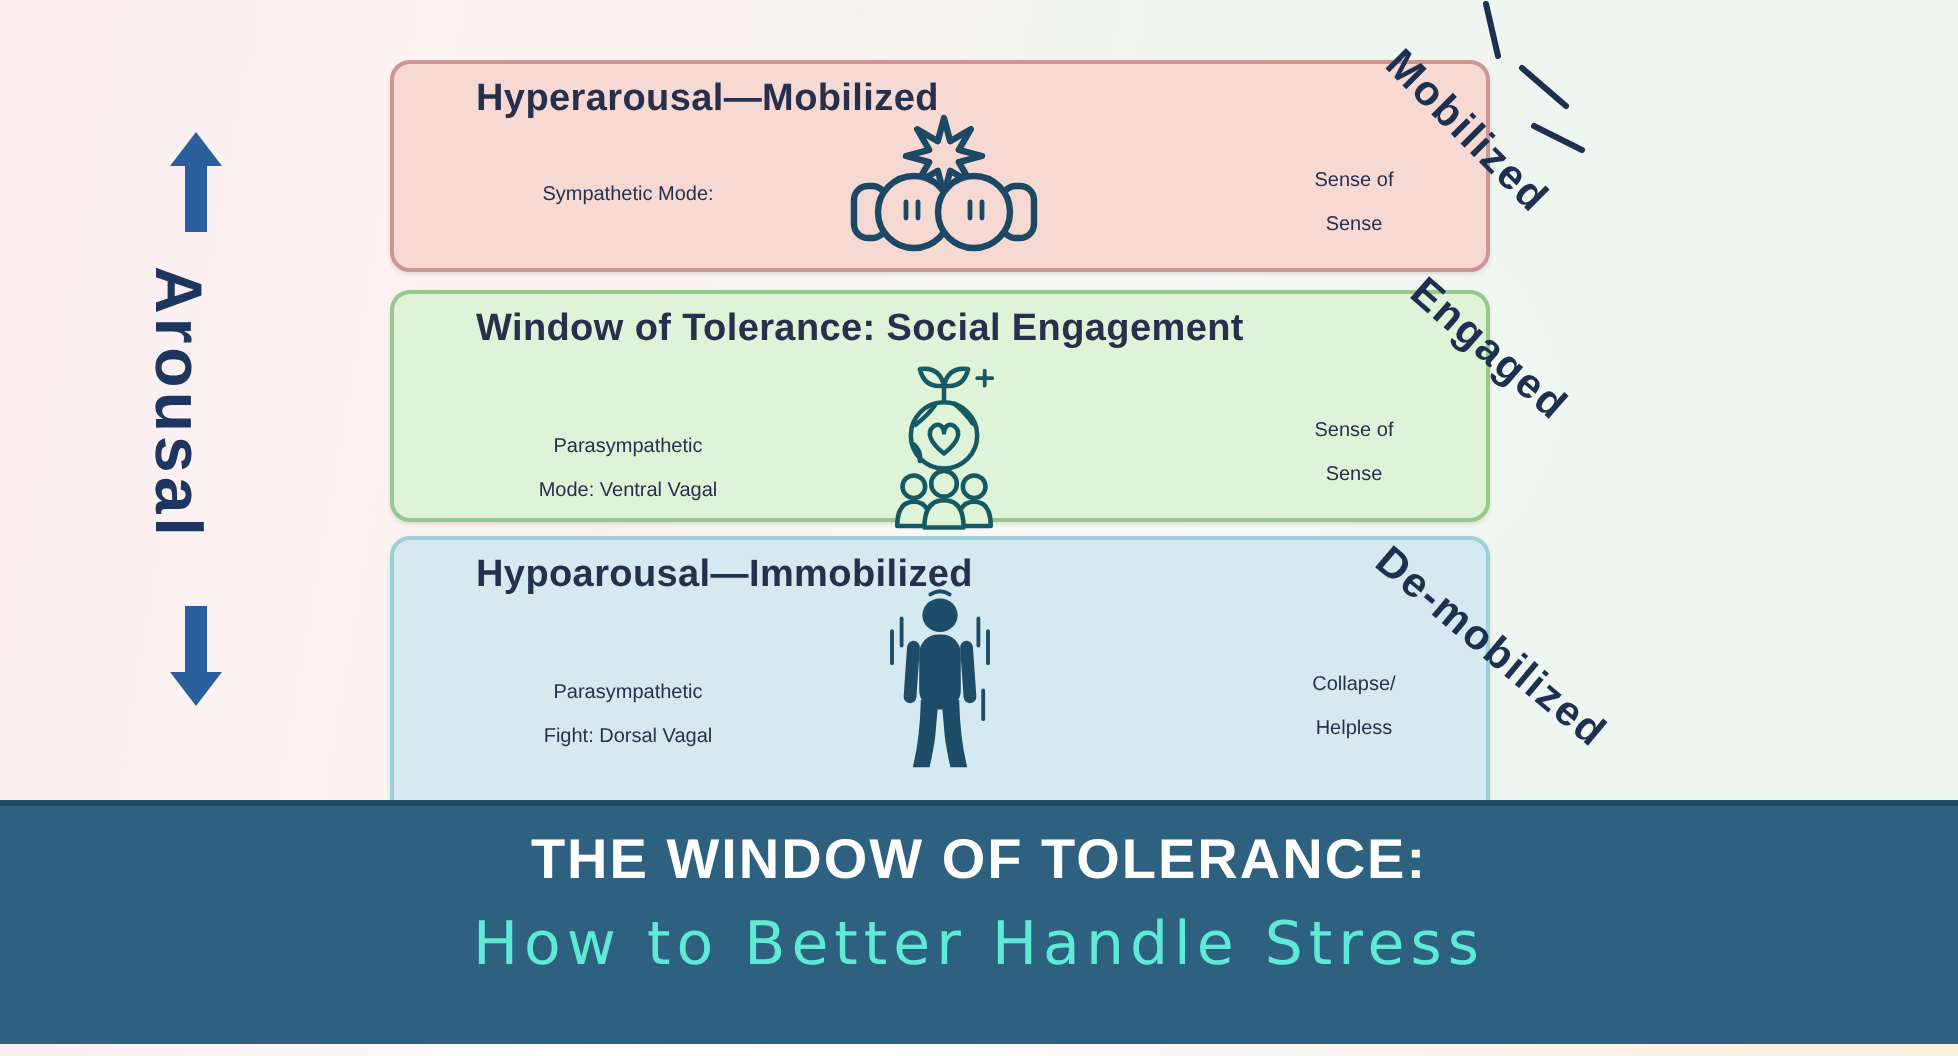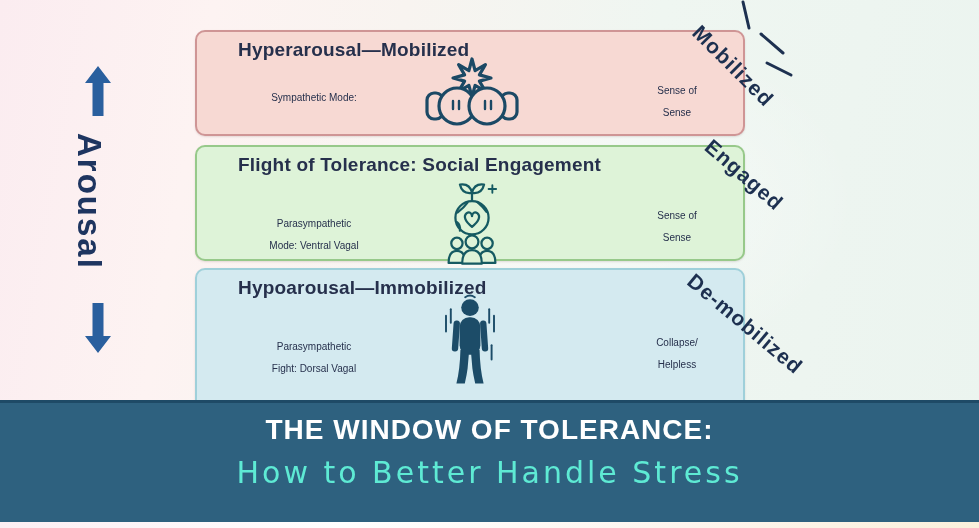--- a/index.html
+++ b/index.html
@@ -113,21 +113,21 @@
   <div class="side-label l0">Mobilized</div>
   <svg class="burst" width="70" height="80" viewBox="0 0 70 80" xmlns="http://www.w3.org/2000/svg">
     <g stroke="#1d3050" stroke-width="3" stroke-linecap="round">
       <line x1="10" y1="2" x2="16" y2="28"></line>
       <line x1="28" y1="34" x2="50" y2="53"></line>
       <line x1="34" y1="63" x2="58" y2="75"></line>
     </g>
   </svg>
 
   <div class="zone z1" style="background-color: rgb(222, 243, 216); border-color: rgb(151, 201, 138);">
-    <div class="zone-title">Flight of Tolerance: Social Engagement</div>
+    <div class="zone-title">Window of Tolerance: Social Engagement</div>
     <div class="mode-text">
       <div>Parasympathetic</div>
       <div>Mode: Ventral Vagal</div>
     </div>
     <div class="sense-text">
       <div>Sense of</div>
       <div>Sense</div>
     </div>
     <svg class="zone-icon icon-globe" width="90" height="92" viewBox="0 0 100 122" xmlns="http://www.w3.org/2000/svg">
       <g stroke="#155a62" stroke-width="3" fill="none" stroke-linejoin="round" stroke-linecap="round">

